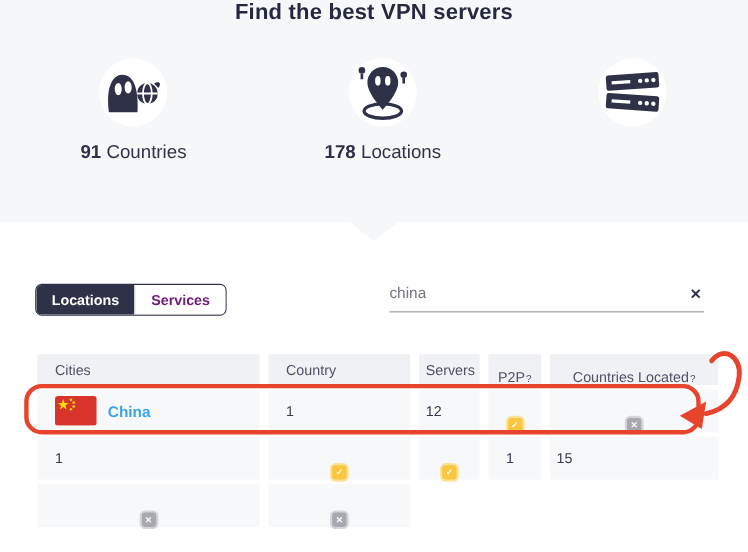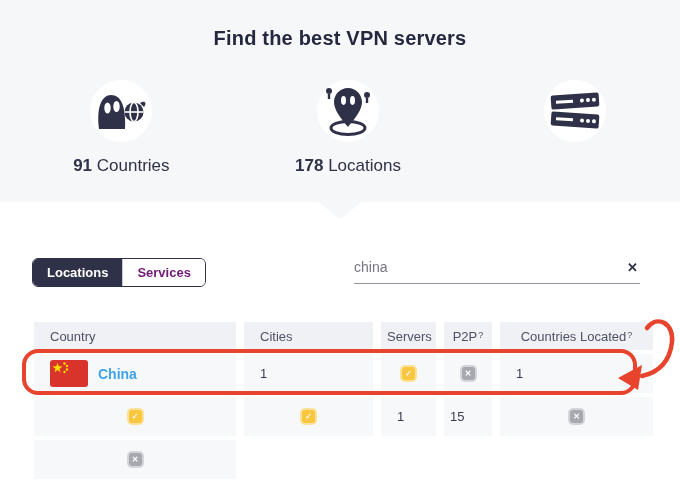--- a/index.html
+++ b/index.html
@@ -4,21 +4,21 @@
 <style>
   * { margin:0; padding:0; box-sizing:border-box; }
   html,body { background:#fff; }
   body { font-family:"Liberation Sans", sans-serif; color:#2f3148; }
   .page { position:relative; width:680px; height:502px; background:#fff; overflow:hidden; margin:0 auto; }
 
   
   .hero { position:relative; width:680px; height:202px; background:#f6f7f9; }
   .hero-notch { position:absolute; left:318px; top:202px; width:0; height:0;
     border-left:22px solid transparent; border-right:22px solid transparent; border-top:17px solid #f6f7f9; }
-  .hero-title { padding-top:27px; text-align:center; font-size:20px; font-weight:700; color:#262840; letter-spacing:.2px; }
+  .hero-title { text-align:center; font-size:20px; font-weight:700; color:#262840; letter-spacing:.2px; }
   .stats { display:flex; justify-content:center; margin-top:30px; }
   .stat { width:228px; display:flex; flex-direction:column; align-items:center;margin-left:16px; }
   .stat-iconwrap { width:62px; height:62px; border-radius:50%; background:#fff; display:flex; align-items:center; justify-content:center; }
   .stat-text { margin-top:14px; font-size:17px; color:#2f3148; }
   .stat-text b { font-weight:700; }
 
   
   .toolbar { position:relative; height:30px; margin-top:56px; }
   .tabs { position:absolute; left:32px; top:0; display:flex; border:1px solid #2f3148; border-radius:6px; overflow:hidden; background:#fff; }
   .tab { padding:6px 14px; font-size:13px; font-weight:700; cursor:pointer; }
@@ -29,21 +29,21 @@
   .search-clear { position:absolute; right:2px; top:2px; font-size:13px; font-weight:700; color:#2f3148; cursor:pointer; }
 
   
   .tbl { position:absolute; left:34px; top:322px; width:619px; display:grid;
     grid-template-columns:202px 129px 55px 48px 153px; column-gap:8px; row-gap:4px; }
   .hcell { background:#eff1f4; height:28px; display:flex; align-items:center; font-size:13px; color:#4f5166; }
   .hcell sup { font-size:9px; margin-left:1px; position:relative; top:-1px; }
   .cell { background:#f7f8fa; height:39px; display:flex; align-items:center; font-size:13px; color:#3a3b50; }
   .pad { padding-left:16px; }
   .pad-s { padding-left:6px; }
-  .center { justify-content:center; }
+  .center { justify-content:center;align-items:flex-end; }
   .country-name { margin-left:10px; font-size:14px; font-weight:700; cursor:pointer; }
   .name-link { color:#3fa3e8; }
   .name-plain { color:#2f3148; }
   .flag { margin-left:16px; width:38px; height:27px; border-radius:3px; overflow:hidden; flex:0 0 38px; box-shadow:0 0 0 1px rgba(0,0,0,.04) inset; }
   .mark { width:13px; height:13px; border-radius:3px; display:flex; align-items:center; justify-content:center;
     color:#fff; font-size:8px; font-weight:700; line-height:1; }
   .mark-yes { background:#f8c63f; box-shadow:0 0 0 2px #fbe29a; }
   .mark-no  { background:#a8a8b0; box-shadow:0 0 0 2px #d4d4da; }
   .mark-yes::after { content:"\2713"; }
   .mark-no::after  { content:"\2715"; }
@@ -129,24 +129,24 @@
     </div>
     <div class="search">
       <input class="search-input" type="text" value="china" style="">
       <span class="search-clear">✕</span>
     </div>
   </div>
 
   <div class="tbl">
 
     <div class="hcell pad">
+        <span>Cities</span>
+      </div>
+    <div class="hcell pad">
         <span>Country</span>
-      </div>
-    <div class="hcell pad">
-        <span>Cities</span>
       </div>
     <div class="hcell pad-s">
         <span>Servers</span>
       </div>
     <div class="hcell center">
         <span>P2P</span>
         <sup>?</sup>
       </div>
     <div class="hcell center">
         <span>Countries Located</span>
@@ -160,20 +160,21 @@
           <polygon transform="translate(7.5,8) scale(1.05)" points="0,-5 1.2,-1.6 4.8,-1.5 1.9,0.6 2.9,4 0,2 -2.9,4 -1.9,0.6 -4.8,-1.5 -1.2,-1.6" fill="#ffde00"></polygon>
           <circle cx="14.5" cy="3.5" r="1.2" fill="#ffde00"></circle>
             <circle cx="17" cy="6" r="1.2" fill="#ffde00"></circle>
           <circle cx="17" cy="9.5" r="1.2" fill="#ffde00"></circle>
             <circle cx="14.5" cy="12" r="1.2" fill="#ffde00"></circle>
         </svg>
       </div>
       <span class="country-name name-link">China</span>
     </div>
     <div class="cell pad">1</div>
+    <div class="cell pad-s">12</div>
     <div class="cell center">
         <span class="mark mark-yes"></span>
       </div>
     <div class="cell center">
         <span class="mark mark-no"></span>
       </div>
 
     <div class="cell pad">1</div>
     <div class="cell center">
         <span class="mark mark-yes"></span>

